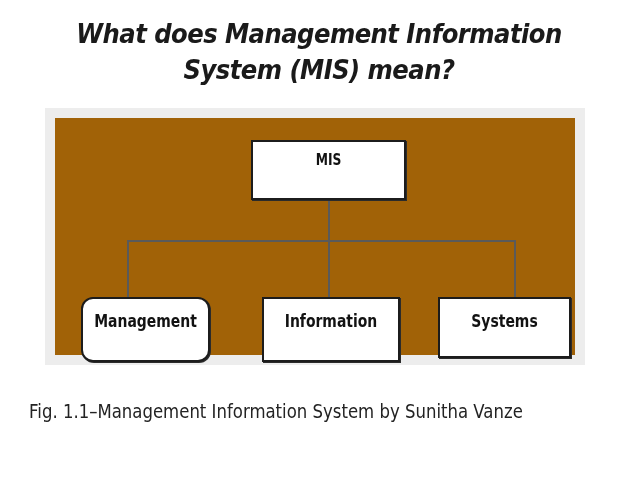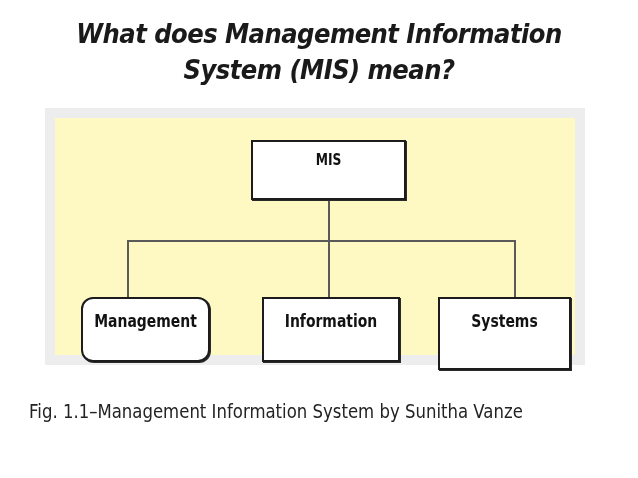--- a/index.html
+++ b/index.html
@@ -52,21 +52,21 @@
     height: 257px;
     background: #ededed;
     box-sizing: border-box;
   }
   #figure-canvas {
     position: absolute;
     left: 10px;
     top: 10px;
     width: 520px;
     height: 237px;
-    background: #fef9c3;
+    background: #a16207;
   }
 
   
   .node {
     position: absolute;
     box-sizing: border-box;
     background: #ffffff;
     border: 2px solid #1c1c1c;
     box-shadow: 1px 1px 0 0 #2b2b2b;
   }
@@ -105,21 +105,21 @@
     left: 207px;
     top: 179px;
     width: 138px;
     height: 65px;
     padding-left: 12px;
   }
   #node-systems {
     left: 383px;
     top: 179px;
     width: 133px;
-    height: 73px;
+    height: 61px;
   }
   #node-management .node-label,
   #node-information .node-label,
   #node-systems .node-label {
     top: 12px;
     font-size: 17px;
     line-height: 20px;
   }
 
   

